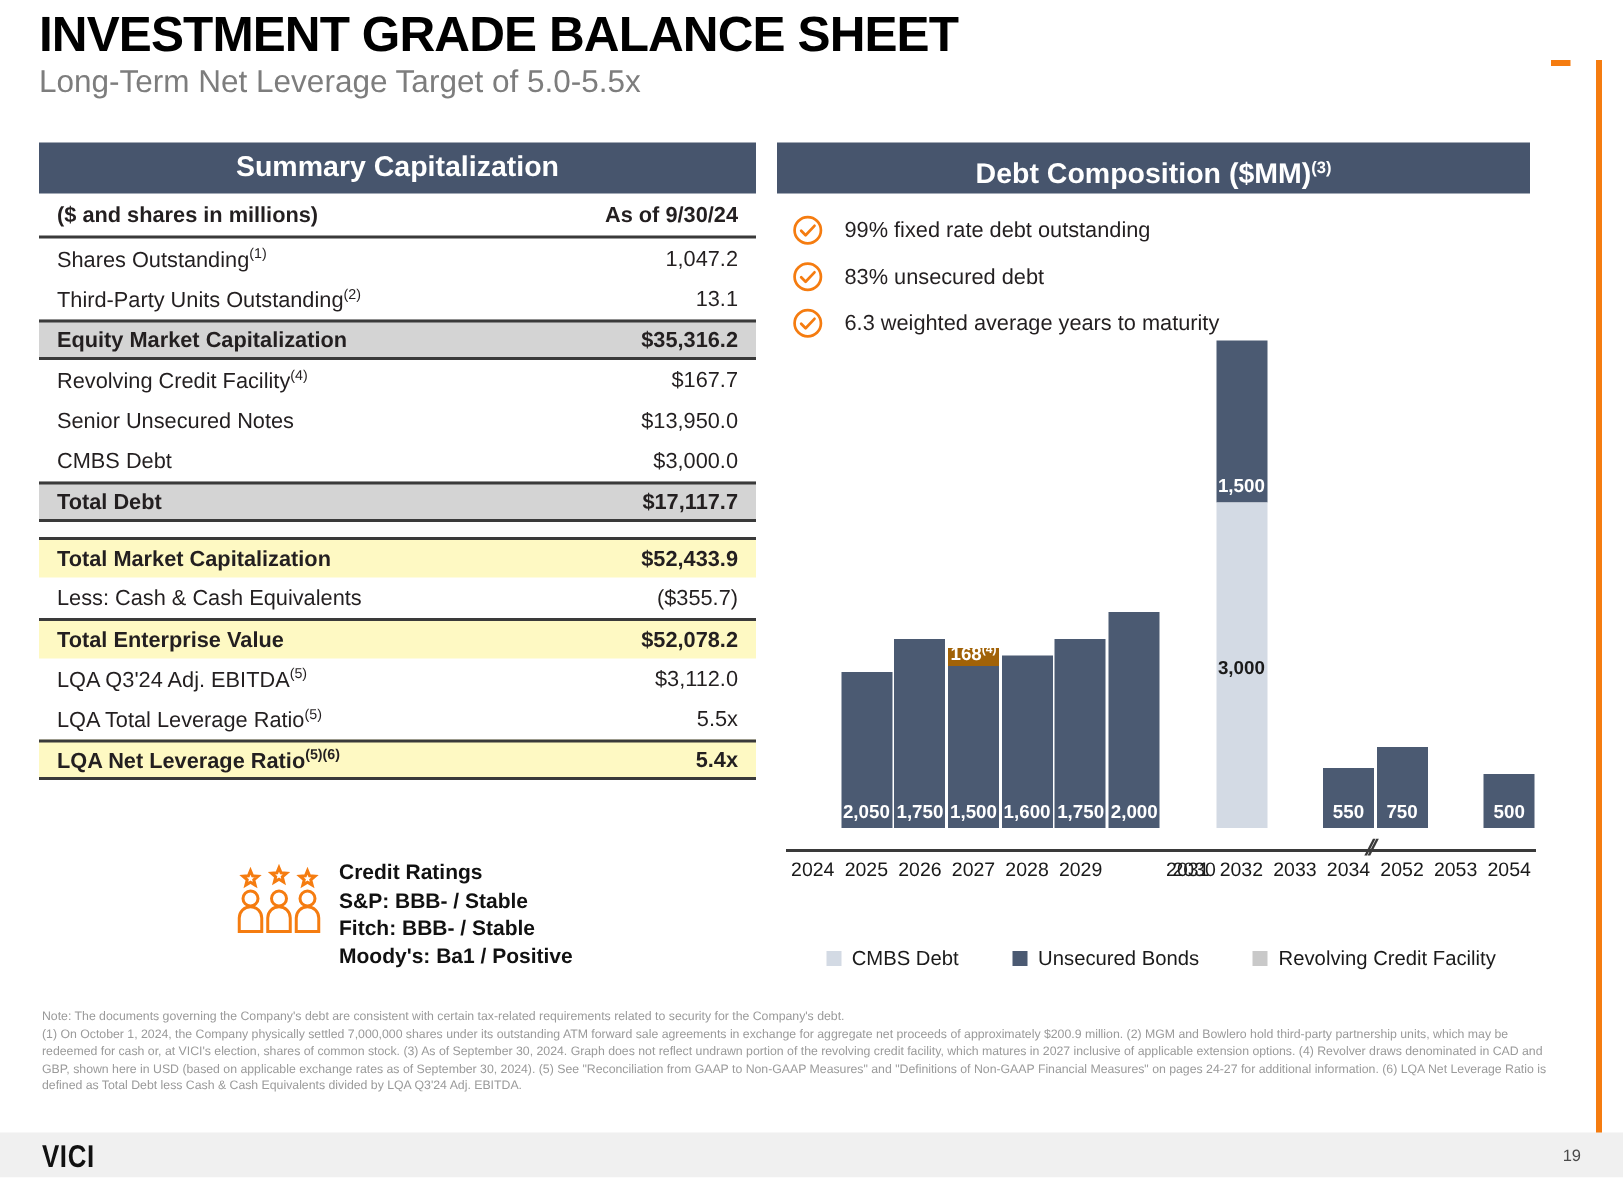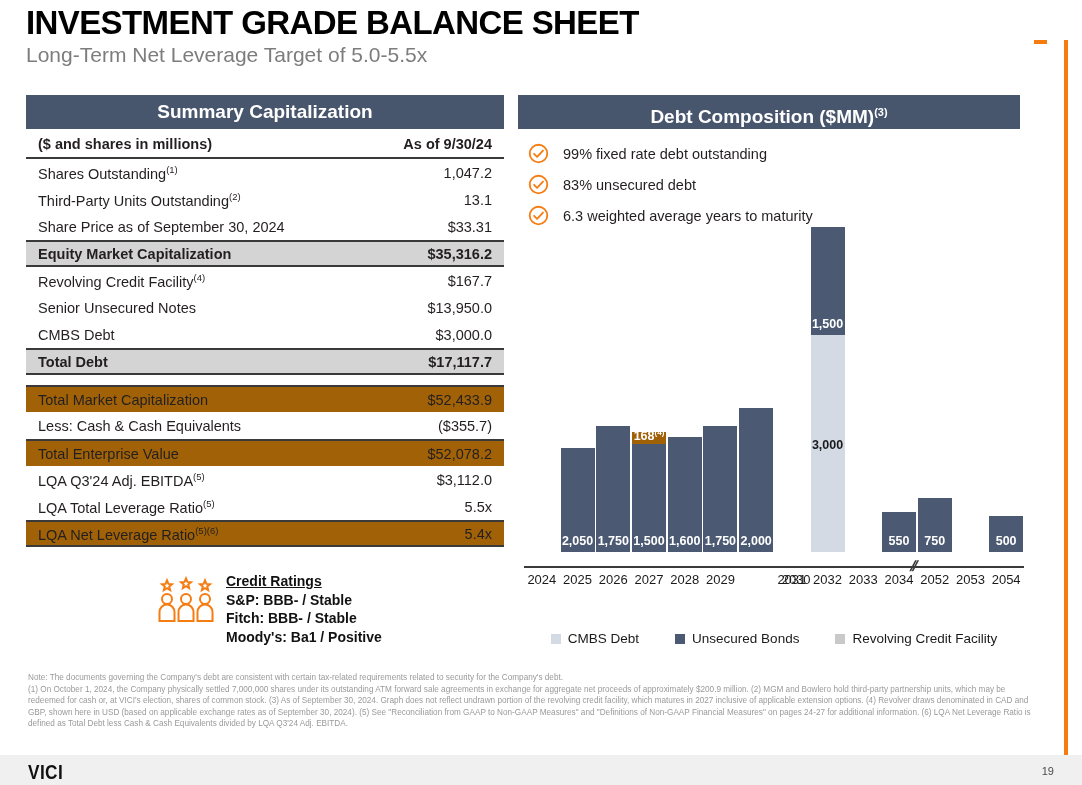--- a/index.html
+++ b/index.html
@@ -36,30 +36,30 @@
   .panel-header sup { font-size:11px; }
 
   
   #cap-table { position:absolute; left:26px; top:131px; width:478px; }
   .row { display:flex; align-items:center; height:27px; padding:0 12px; font-size:14.5px; }
   .row .lbl { flex:1; white-space:nowrap; }
   .row .val { text-align:right; white-space:nowrap; }
   .row sup { font-size:9.5px; }
   .row.hdr { font-weight:bold; height:28px; border-bottom:2.5px solid #3a3a3a; }
   .row.sub-gray { background:#d4d4d4; font-weight:bold; border-top:2px solid #3a3a3a; border-bottom:2px solid #3a3a3a; }
-  .row.sub-blue { background:#a16207; font-weight:normal; }
+  .row.sub-blue { background:#fef9c3; font-weight:bold; }
   .row.topline { border-top:2px solid #3a3a3a; }
   .row.botline { border-bottom:2px solid #3a3a3a; }
   .spacer { height:10px; }
 
   
   #credit-ratings { position:absolute; left:158px; top:572px; display:flex; gap:12px; align-items:flex-start; }
   #ratings-icon { width:56px; height:50px; flex:none; margin-top:3px; }
   #ratings-text { font-size:14px; font-weight:bold; line-height:18.5px; color:#111; }
-  #ratings-text .rt-title { text-decoration:underline; }
+  #ratings-text .rt-title { }
   #bullets { position:absolute; left:528px; top:138px; width:480px; }
   .bullet { display:flex; align-items:center; gap:14px; height:31px; font-size:14.5px; }
   .chk { width:21px; height:21px; flex:none; }
 
   
   #chart { position:absolute; left:524px; top:218px; width:500px; height:362px; }
   #plot { position:absolute; left:0; top:0; right:0; bottom:14px; }
   #axis-line { position:absolute; left:0; right:0; bottom:12px; height:2.5px; background:#3a3a3a; }
   .bar-col { position:absolute; bottom:14px; width:34px; }
   .seg { position:relative; width:100%; }
@@ -118,24 +118,20 @@
       <div class="lbl">($ and shares in millions)</div>
       <div class="val">As of 9/30/24</div>
     </div>
     <div class="row">
       <div class="lbl">Shares Outstanding<sup>(1)</sup></div>
       <div class="val">1,047.2</div>
     </div>
     <div class="row">
       <div class="lbl">Third-Party Units Outstanding<sup>(2)</sup></div>
       <div class="val">13.1</div>
-    </div>
-    <div class="row">
-      <div class="lbl">Share Price as of September 30, 2024</div>
-      <div class="val">$33.31</div>
     </div>
     <div class="row sub-gray">
       <div class="lbl">Equity Market Capitalization</div>
       <div class="val">$35,316.2</div>
     </div>
     <div class="row">
       <div class="lbl">Revolving Credit Facility<sup>(4)</sup></div>
       <div class="val">$167.7</div>
     </div>
     <div class="row">

